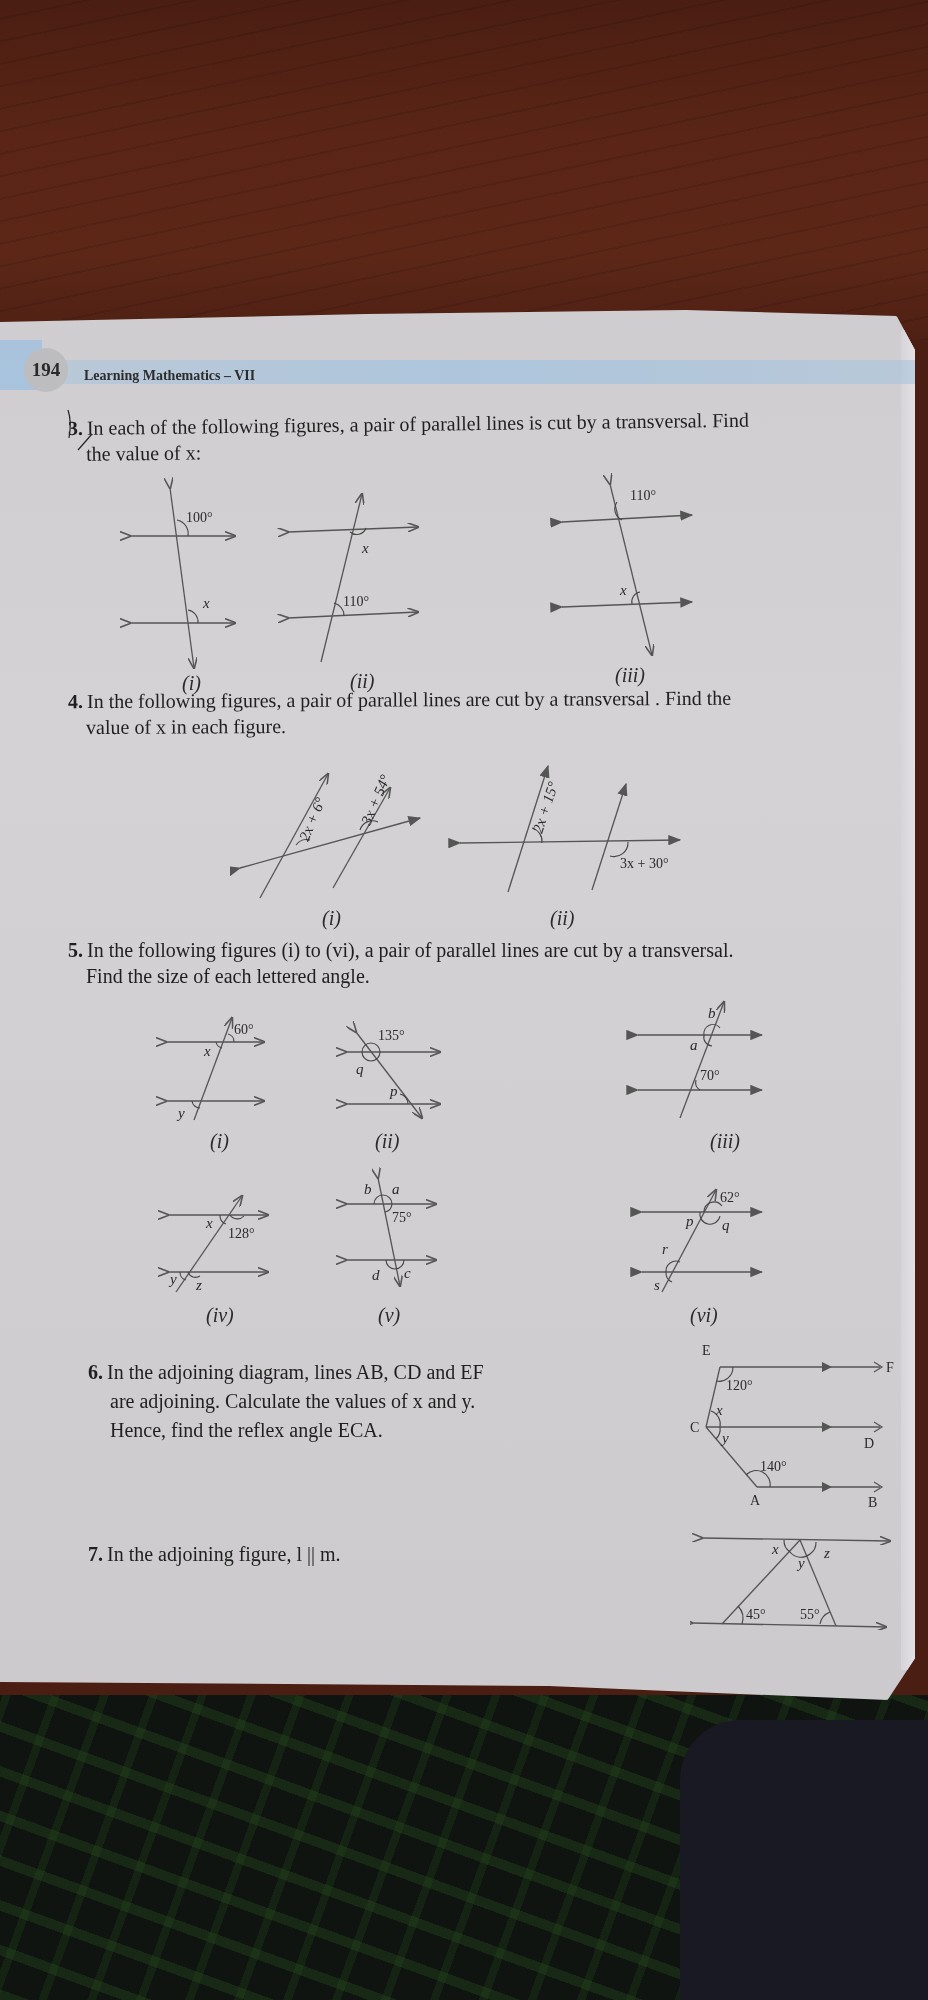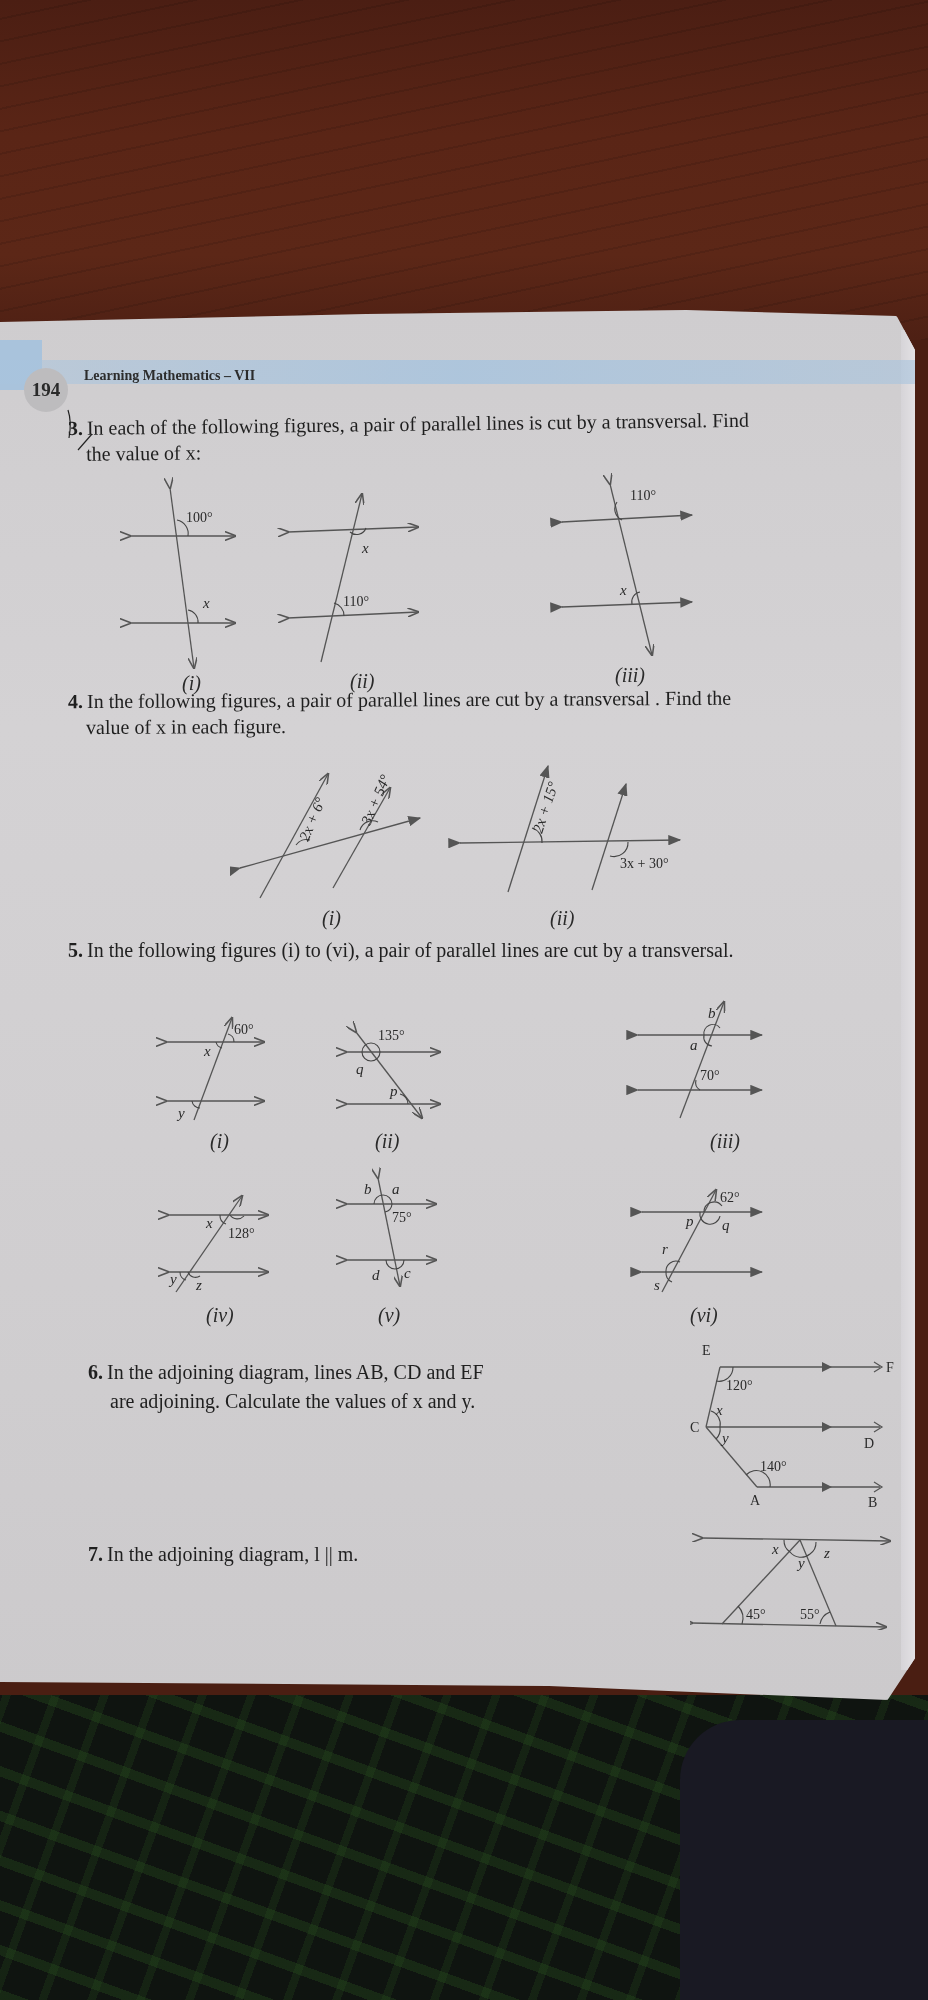--- a/index.html
+++ b/index.html
@@ -37,21 +37,21 @@
   }
   .header-band {
     position:absolute; left:0; top:50px; width:915px; height:24px;
     background:linear-gradient(90deg, rgba(168,196,222,0.5), rgba(168,196,222,0.85) 50%, rgba(168,196,222,0.6));
   }
   .corner-tab {
     position:absolute; left:0; top:30px; width:42px; height:50px;
     background:#a9c3dc;
   }
   .page-badge {
-    position:absolute; left:24px; top:58px; width:44px; height:44px; border-radius:50%;
+    position:absolute; left:24px; top:38px; width:44px; height:44px; border-radius:50%;
     background:#bdbcbe; display:flex; align-items:center; justify-content:center;
     font-weight:bold; font-size:19px; color:#2a2a2a;
   }
   .running-head {
     position:absolute; left:84px; top:58px; font-size:14px; color:#2c2c2c; font-weight:bold;
   }
   .q {
     position:absolute; font-size:20px; color:#1f1f1f; line-height:26px;
   }
   .q .num { font-weight:bold; margin-right:4px; }
@@ -158,20 +158,21 @@
       <path class="arc" d="M302 68 A14 14 0 0 1 312 83"></path>
       <path class="arc" d="M398 82 A14 14 0 0 1 380 96"></path>
       <text class="lbli" x="0" y="0" transform="translate(312,74) rotate(-72)">2x + 15°</text>
       <text class="lbl" x="390" y="108" font-size="15">3x + 30°</text>
       <text class="cap" x="320" y="165">(ii)</text>
     </g>
   </svg>
 
   <div class="q" style="left:68px;top:627px;width:820px">
     <div><span class="num">5.</span><span>In the following figures (i) to (vi), a pair of parallel lines are cut by a transversal.</span></div>
+    <div style="padding-left:18px"><span>Find the size of each lettered angle.</span></div>
   </div>
 
   <svg class="fig" style="left:150px;top:680px" width="650" height="340">
 
     <g>
       <line class="ln" x1="16" y1="52" x2="114" y2="52" marker-start="url(#ah)" marker-end="url(#ah)"></line>
       <line class="ln" x1="16" y1="111" x2="114" y2="111" marker-start="url(#ah)" marker-end="url(#ah)"></line>
       <line class="ln" x1="44" y1="130" x2="82" y2="28" marker-end="url(#ah)"></line>
       <path class="arc" d="M78 44 A8 8 0 0 1 84 52"></path>
       <text class="lbl" x="84" y="44">60°</text>
@@ -251,20 +252,21 @@
       <path class="arc" d="M516 282 A10 10 0 0 0 522 292"></path>
       <text class="lbli" x="512" y="264">r</text>
       <text class="lbli" x="504" y="300">s</text>
       <text class="cap" x="540" y="332">(vi)</text>
     </g>
   </svg>
 
   <div class="q" style="left:88px;top:1048px;width:520px;line-height:29px">
     <div><span class="num">6.</span><span>In the adjoining diagram, lines AB, CD and EF</span></div>
     <div style="padding-left:22px"><span>are adjoining. Calculate the values of x and y.</span></div>
+    <div style="padding-left:22px"><span>Hence, find the reflex angle ECA.</span></div>
   </div>
 
   <svg class="fig" style="left:680px;top:1025px" width="240" height="175">
     <line class="ln" x1="40" y1="32" x2="200" y2="32"></line>
     <path d="M142 27 L152 32 L142 37 Z" fill="#555"></path>
     <path d="M194 27 L202 32 L194 37" fill="none" stroke="#555" stroke-width="1.2"></path>
     <line class="ln" x1="26" y1="92" x2="200" y2="92"></line>
     <path d="M142 87 L152 92 L142 97 Z" fill="#555"></path>
     <path d="M194 87 L202 92 L194 97" fill="none" stroke="#555" stroke-width="1.2"></path>
     <line class="ln" x1="77" y1="152" x2="200" y2="152"></line>
@@ -282,21 +284,21 @@
     <text class="lbl" x="184" y="113" font-size="15">D</text>
     <text class="lbl" x="70" y="170" font-size="15">A</text>
     <text class="lbl" x="188" y="172" font-size="15">B</text>
     <text class="lbl" x="46" y="55">120°</text>
     <text class="lbli" x="36" y="80">x</text>
     <text class="lbli" x="42" y="108">y</text>
     <text class="lbl" x="80" y="136">140°</text>
   </svg>
 
   <div class="q" style="left:88px;top:1230px;width:420px;line-height:29px">
-    <div><span class="num">7.</span><span>In the adjoining diagram, l || m.</span></div>
+    <div><span class="num">7.</span><span>In the adjoining figure, l || m.</span></div>
   </div>
 
   <svg class="fig" style="left:690px;top:1210px" width="230" height="110">
     <line class="ln" x1="12" y1="18" x2="200" y2="21" marker-start="url(#ah)" marker-end="url(#ah)"></line>
     <line class="ln" x1="2" y1="103" x2="196" y2="107" marker-start="url(#ah)" marker-end="url(#ah)"></line>
     <line class="ln" x1="110" y1="20" x2="32" y2="104"></line>
     <line class="ln" x1="110" y1="20" x2="146" y2="106"></line>
     <path class="arc" d="M94 20 A14 14 0 0 0 100 32"></path>
     <path class="arc" d="M100 32 A14 14 0 0 0 120 34"></path>
     <path class="arc" d="M120 34 A14 14 0 0 0 126 22"></path>

